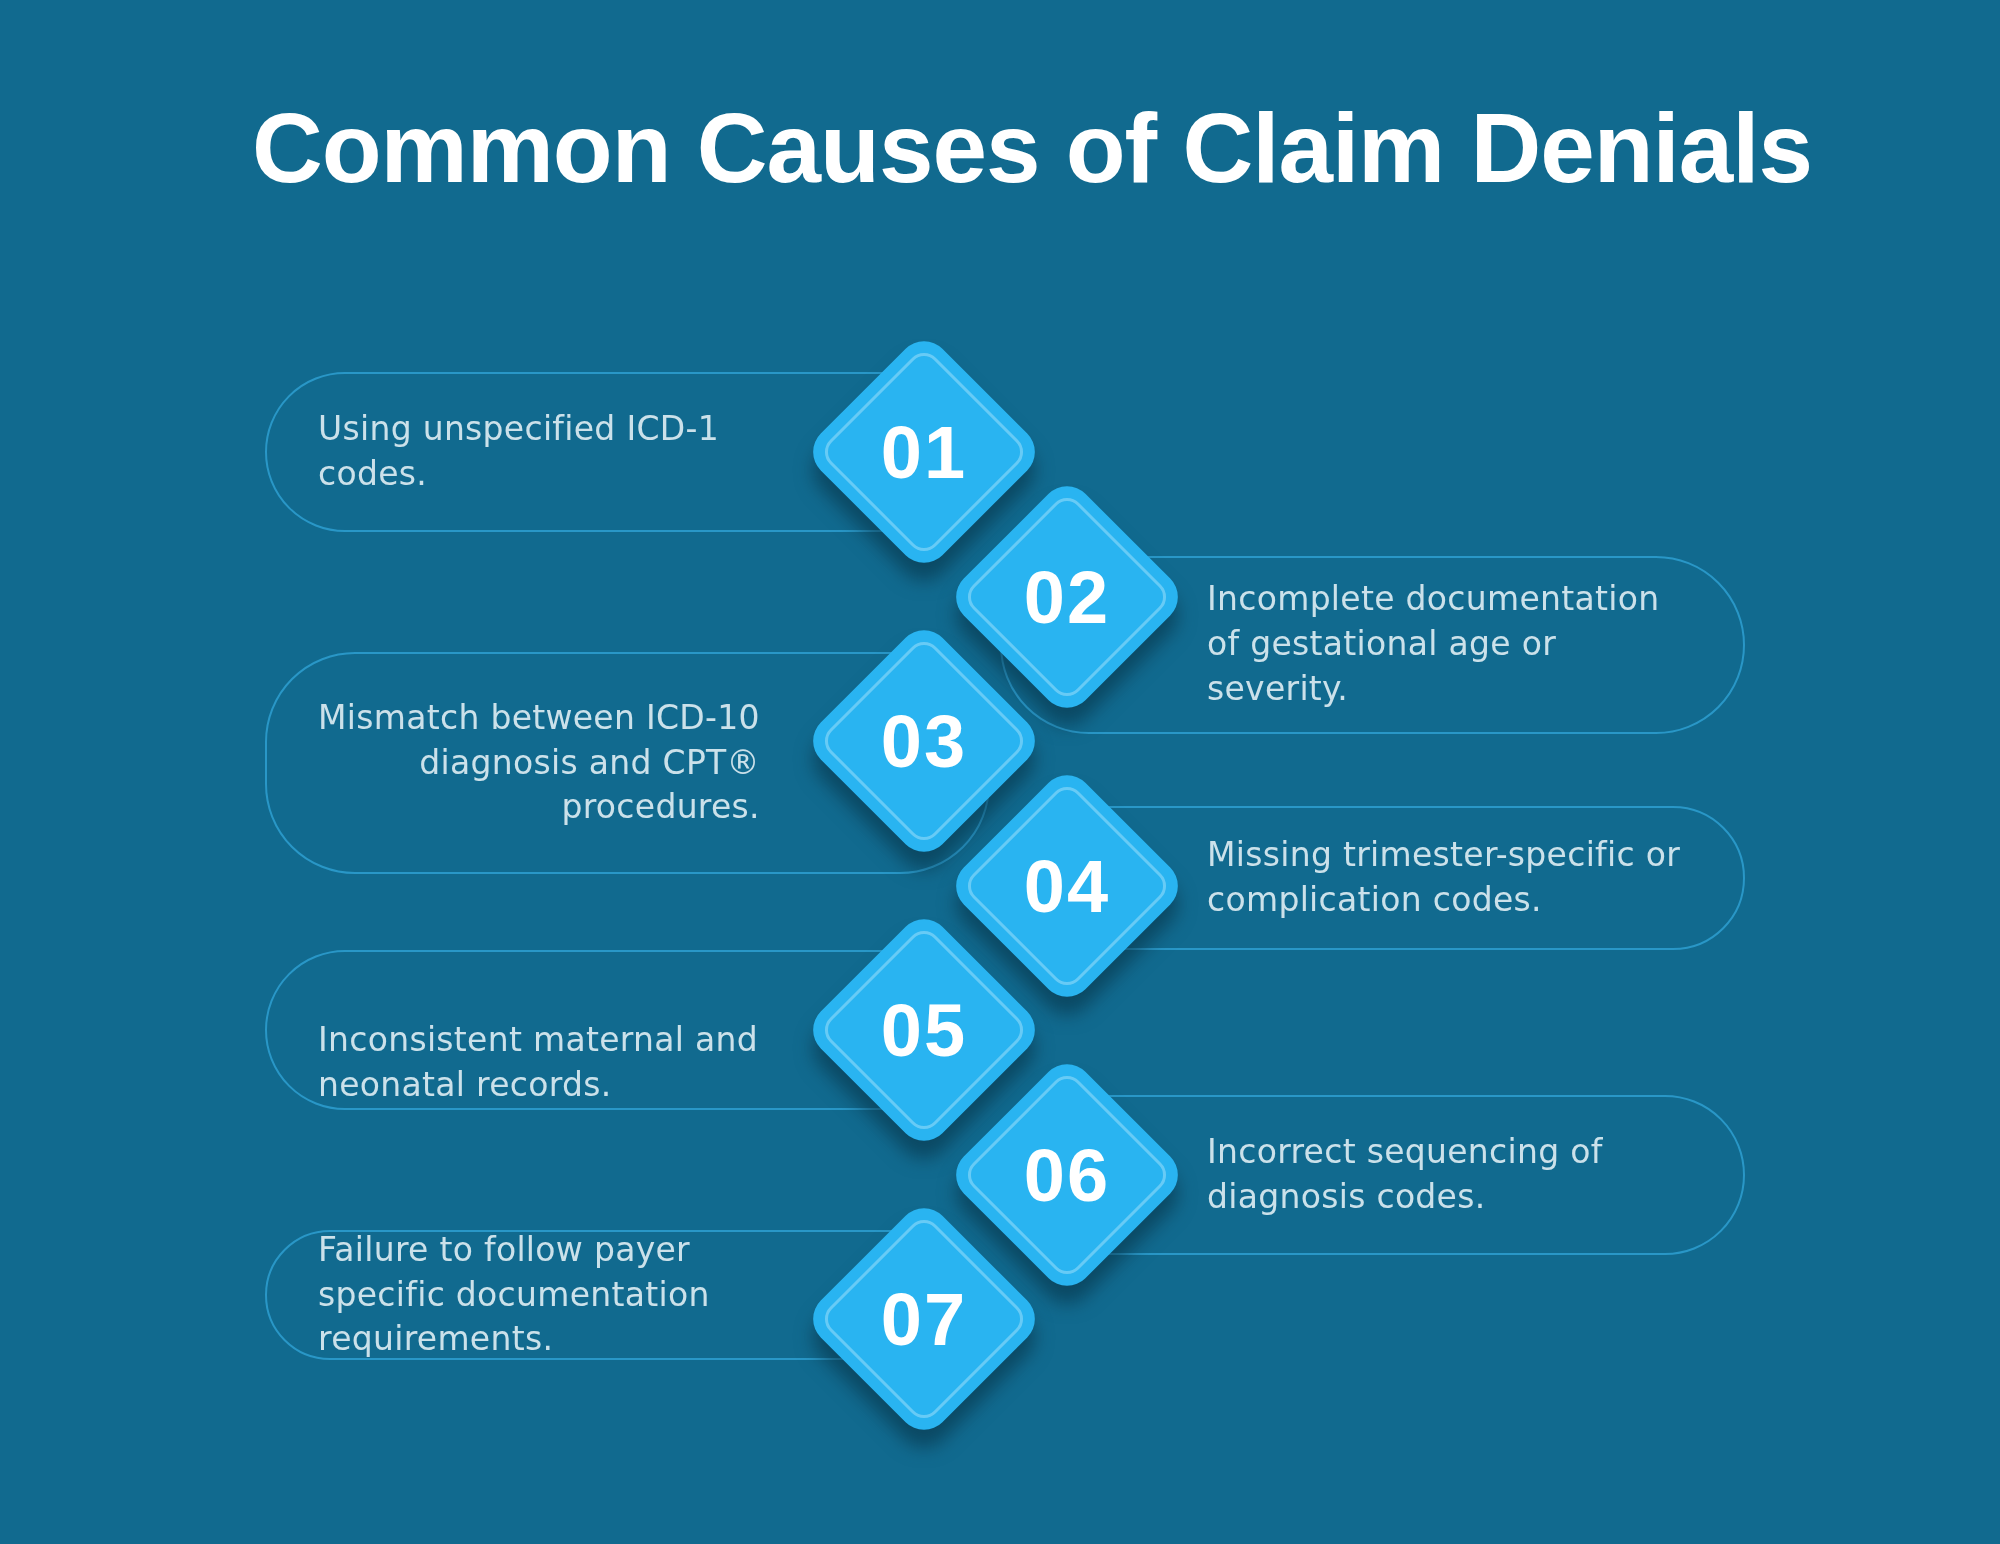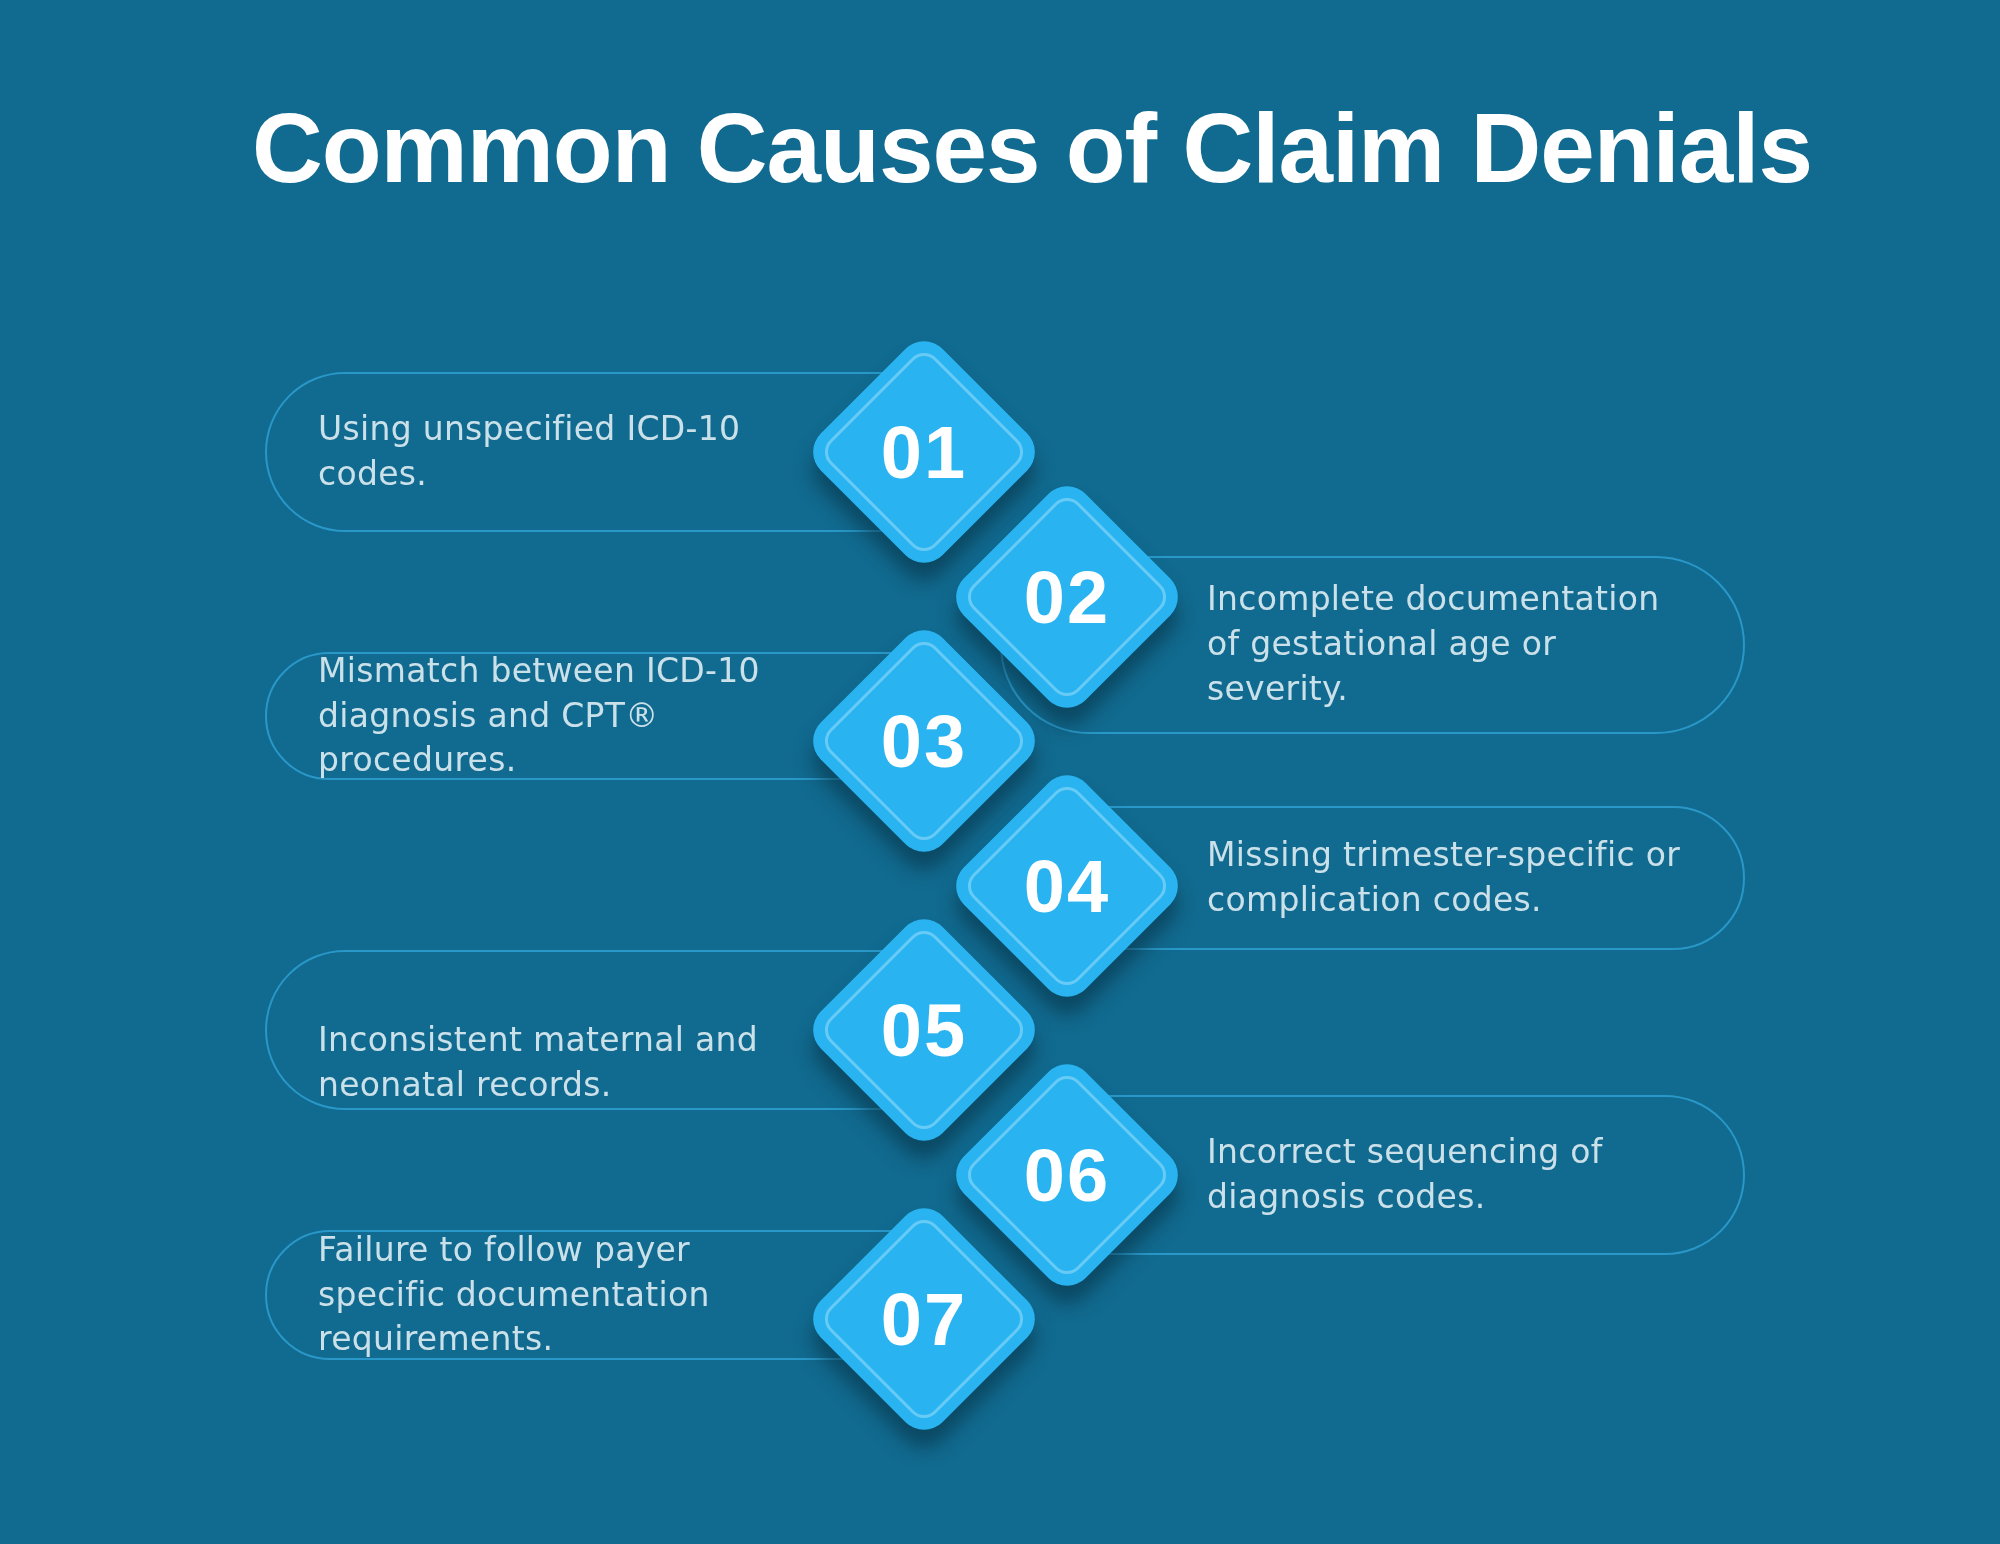--- a/index.html
+++ b/index.html
@@ -80,39 +80,39 @@
     color: var(--number, #FFFFFF);
   }
 </style>
 </head>
 <body>
 
 <div class="canvas" style="--bg: #116A8F; --diamond: #29B4F1; --pill-outline: #2E9FD1; --caption: #ECF6FA; --number: #FFFFFF; --title: #FFFFFF;">
   <div class="title">Common Causes of Claim Denials</div>
   <div id="rows">
       <div class="pill left" style="top: 372px; height: 160px;">
-        <p class="caption">Using unspecified ICD-10
+        <p class="caption">Using unspecified ICD-1
 codes.</p>
       </div>
       <div class="dwrap" style="left: 838px; top: 366px;">
         <div class="diamond">
           <span class="num">01</span>
         </div>
       </div>
       <div class="pill right" style="top: 507.5px; height: 178px; margin-top: 48px;">
         <p class="caption">Incomplete documentation
 of gestational age or
 severity.</p>
       </div>
       <div class="dwrap" style="left: 981px; top: 510.5px;">
         <div class="diamond">
           <span class="num">02</span>
         </div>
       </div>
-      <div class="pill left" style="top: 652px; height: 128px;">
+      <div class="pill left" style="top: 652px; height: 222px; text-align: right;">
         <p class="caption">Mismatch between ICD-10
 diagnosis and CPT®
 procedures.</p>
       </div>
       <div class="dwrap" style="left: 838px; top: 655px;">
         <div class="diamond">
           <span class="num">03</span>
         </div>
       </div>
       <div class="pill right" style="top: 805.5px; height: 144px;">

